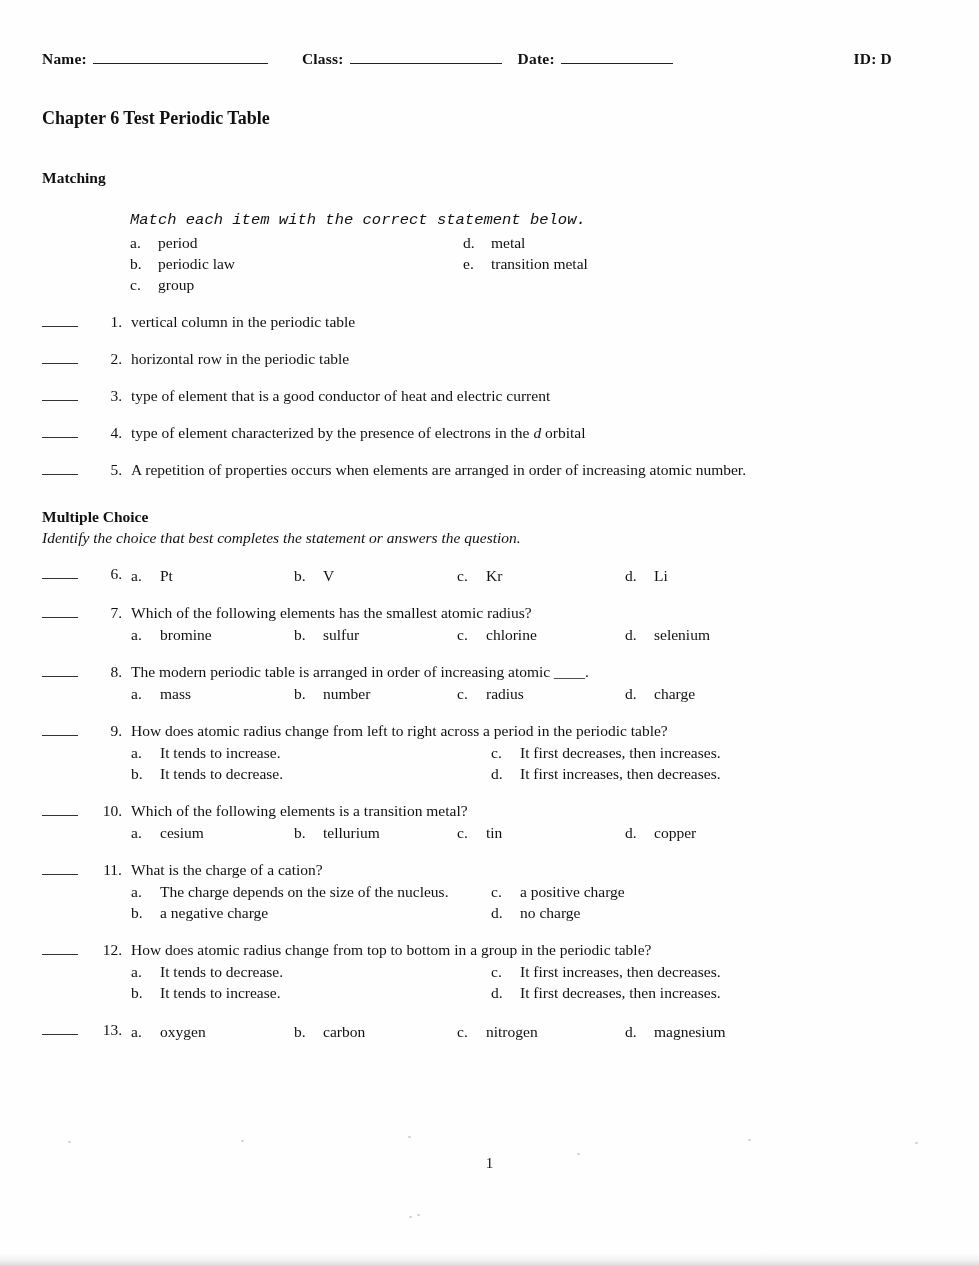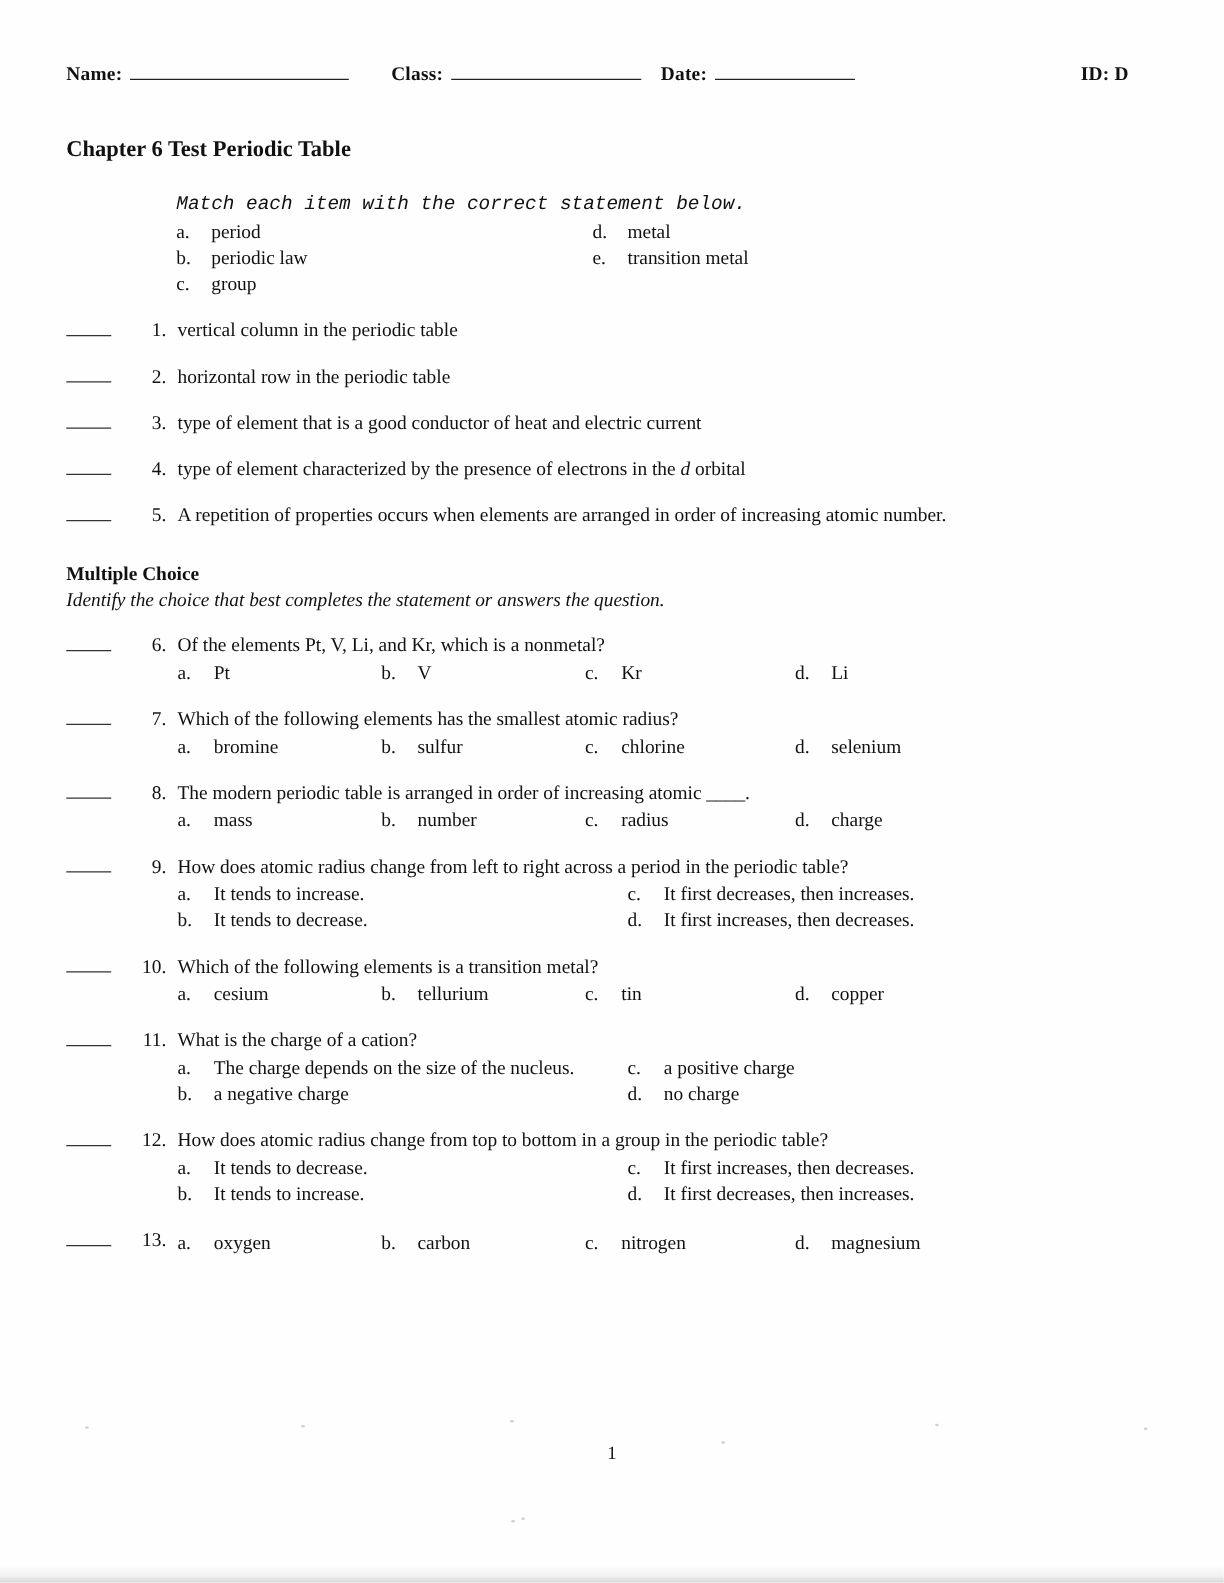--- a/index.html
+++ b/index.html
@@ -18,21 +18,21 @@
   .page {
     position: relative;
     width: 979px;
     height: 1266px;
     background: #fefefe;
     padding: 0;
     box-sizing: border-box;
   }
   .content {
     position: absolute;
-    left: 53px;
+    left: 42px;
     top: 50px;
     width: 860px;
   }
 
   
   .hdr {
     display: flex;
     align-items: baseline;
     font-size: 15.5px;
     font-weight: bold;
@@ -201,20 +201,21 @@
       <span class="rule name"></span>
       <span class="lbl sp-class">Class:</span>
       <span class="rule cls"></span>
       <span class="lbl sp-date">Date:</span>
       <span class="rule date"></span>
       <span class="id">ID: D</span>
     </div>
 
     <div class="doc-title">Chapter 6 Test Periodic Table</div>
 
+    <div class="section-head">Matching</div>
 
     <div class="match-intro">Match each item with the correct statement below.</div>
 
     <div class="match-opts">
       <div class="opt-col left">
         <div class="opt-row">
           <span class="opt-letter">a.</span>
           <span class="opt-text">period</span>
         </div>
         <div class="opt-row">
@@ -263,21 +264,20 @@
       <span class="body">A repetition of properties occurs when elements are arranged in order of increasing atomic number.</span>
     </div>
 
     <div class="section-head mc">Multiple Choice</div>
     <div class="section-sub">Identify the choice that best completes the statement or answers the question.</div>
 
     <div class="q q-spaced">
       <span class="blank"><i></i></span>
       <span class="num">6.</span>
       <span class="body">
-        <div class="stem">Of the elements Pt, V, Li, and Kr, which is a nonmetal?</div>
         <div class="choices grid4">
           <div class="ch w1">
               <span class="ch-letter">a.</span>
               <span class="ch-text">Pt</span>
             </div>
           <div class="ch w2">
               <span class="ch-letter">b.</span>
               <span class="ch-text">V</span>
             </div>
           <div class="ch w3">

